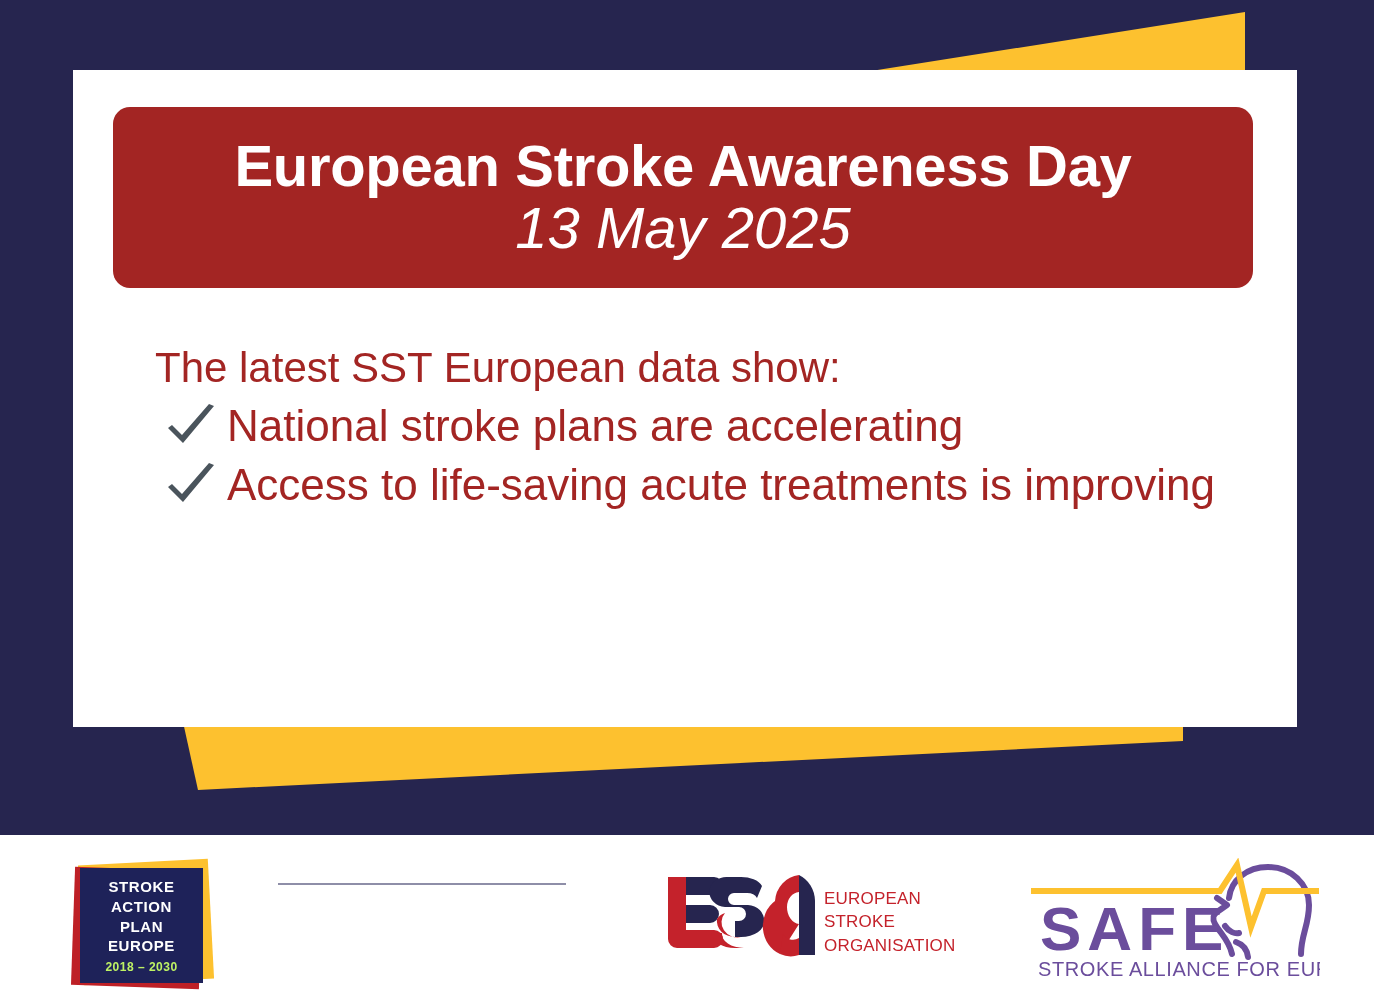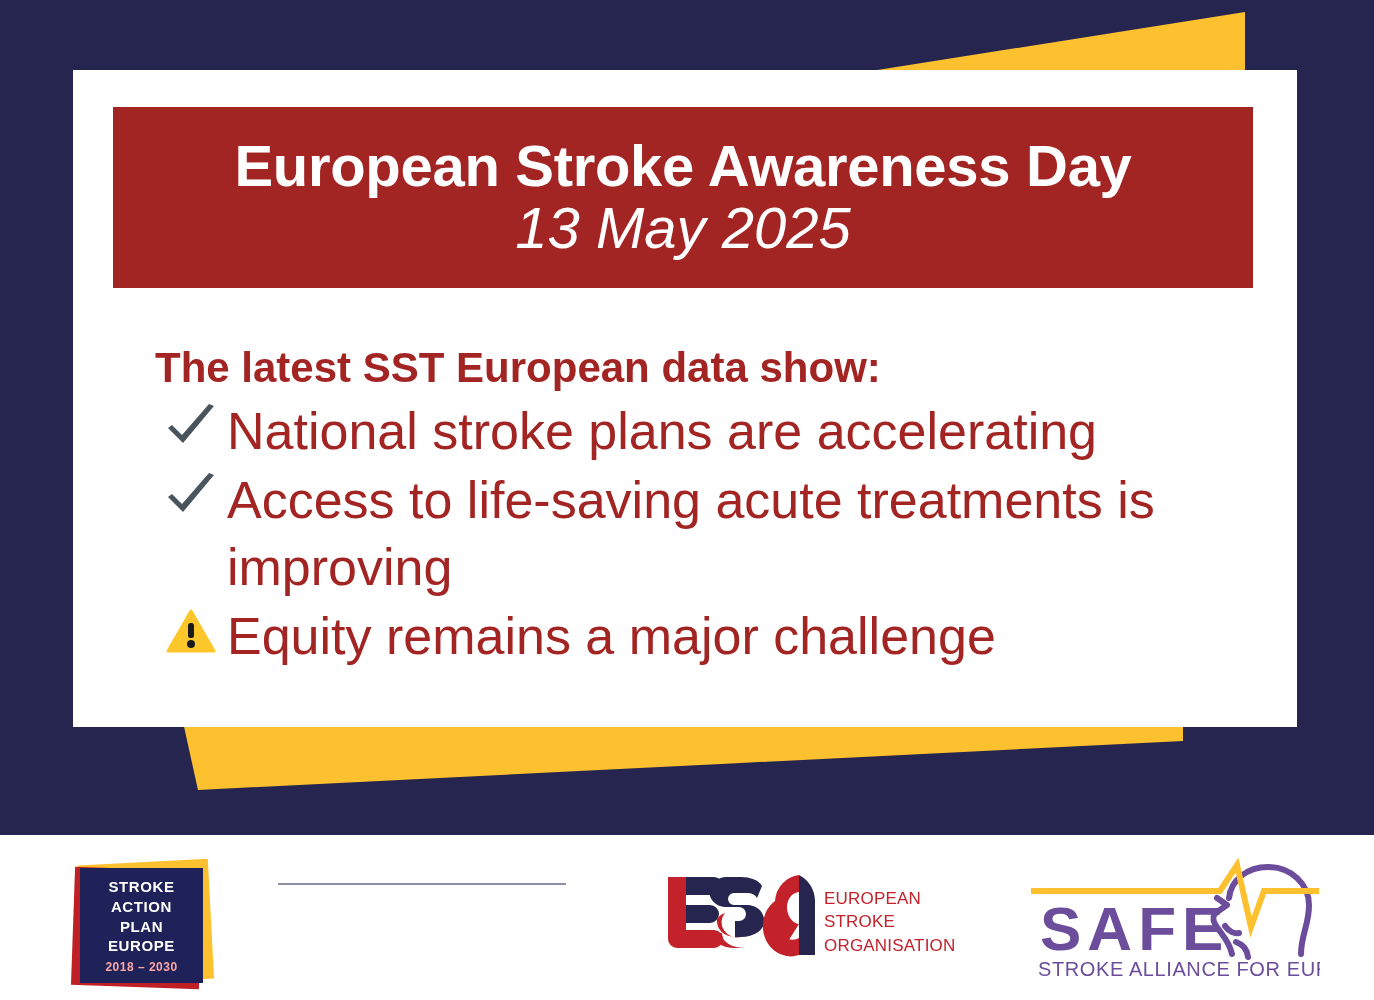--- a/index.html
+++ b/index.html
@@ -65,20 +65,21 @@
     position: absolute;
     left: 40px;
     top: 37px;
     width: 1140px;
     height: 181px;
     background: #a32523;
     display: flex;
     flex-direction: column;
     align-items: center;
     justify-content: center;
+    border-radius: 17px;
   }
   .title-line1 {
     color: #ffffff;
     font-size: 58px;
     font-weight: bold;
     line-height: 1.06;
     letter-spacing: -0.3px;
     white-space: nowrap;
   }
   .title-line2 {
@@ -93,41 +94,41 @@
   
   .body-block {
     position: absolute;
     left: 82px;
     top: 273px;
     width: 1090px;
   }
   .lead {
     color: #a32523;
     font-size: 42px;
-    font-weight: bold;
+    font-weight: normal;
     line-height: 1.17;
     margin: 0 0 6px 0;
     white-space: nowrap;
   }
   .bullet {
     display: flex;
     align-items: flex-start;
     margin-bottom: 2px;
   }
   .bullet-icon {
     width: 72px;
     flex: 0 0 72px;
     display: flex;
     justify-content: center;
     align-items: flex-start;
     padding-top: 6px;
   }
   .bullet-text {
     color: #a32523;
-    font-size: 52px;
+    font-size: 44px;
     font-weight: normal;
     line-height: 1.29;
     flex: 1;
   }
 
   .check-svg { display: block; }
   .warn-svg  { display: block; }
 
   
   .footer {
@@ -179,21 +180,21 @@
     justify-content: center;
   }
   .sap-word {
     color: #ffffff;
     font-size: 15px;
     font-weight: bold;
     letter-spacing: 0.6px;
     line-height: 1.33;
   }
   .sap-years {
-    color: #fca5a5;
+    color: #bef264;
     font-size: 12px;
     font-weight: bold;
     letter-spacing: 0.5px;
     margin-top: 4px;
   }
 
   
   .url-block {
     position: absolute;
     left: 278px;
@@ -284,30 +285,20 @@
 
       <div class="bullet">
         <span class="bullet-icon">
           <svg class="check-svg" width="52" height="46" viewBox="0 0 52 46" aria-hidden="true">
             <path d="M3 24 L18 39 L49 2 L44 0 L17 31 L7 21 Z" fill="#4a545c"></path>
           </svg>
         </span>
         <span class="bullet-text">Access to life-saving acute treatments is improving</span>
       </div>
 
-      <div class="bullet">
-        <span class="bullet-icon">
-          <svg class="warn-svg" width="50" height="45" viewBox="0 0 50 45" aria-hidden="true">
-            <path d="M25 2 L48 42 L2 42 Z" fill="#fdc72b" stroke="#fdc72b" stroke-width="3" stroke-linejoin="round"></path>
-            <rect x="22" y="14" width="6" height="15" rx="2.5" fill="#1a1a1a"></rect>
-            <circle cx="25" cy="35" r="4" fill="#1a1a1a"></circle>
-          </svg>
-        </span>
-        <span class="bullet-text">Equity remains a major challenge</span>
-      </div>
 
     </div>
   </div>
 
   <div class="footer">
 
     <div class="sap-badge">
       <div class="sap-layer-yellow"></div>
       <div class="sap-layer-red"></div>
       <div class="sap-layer-navy">

